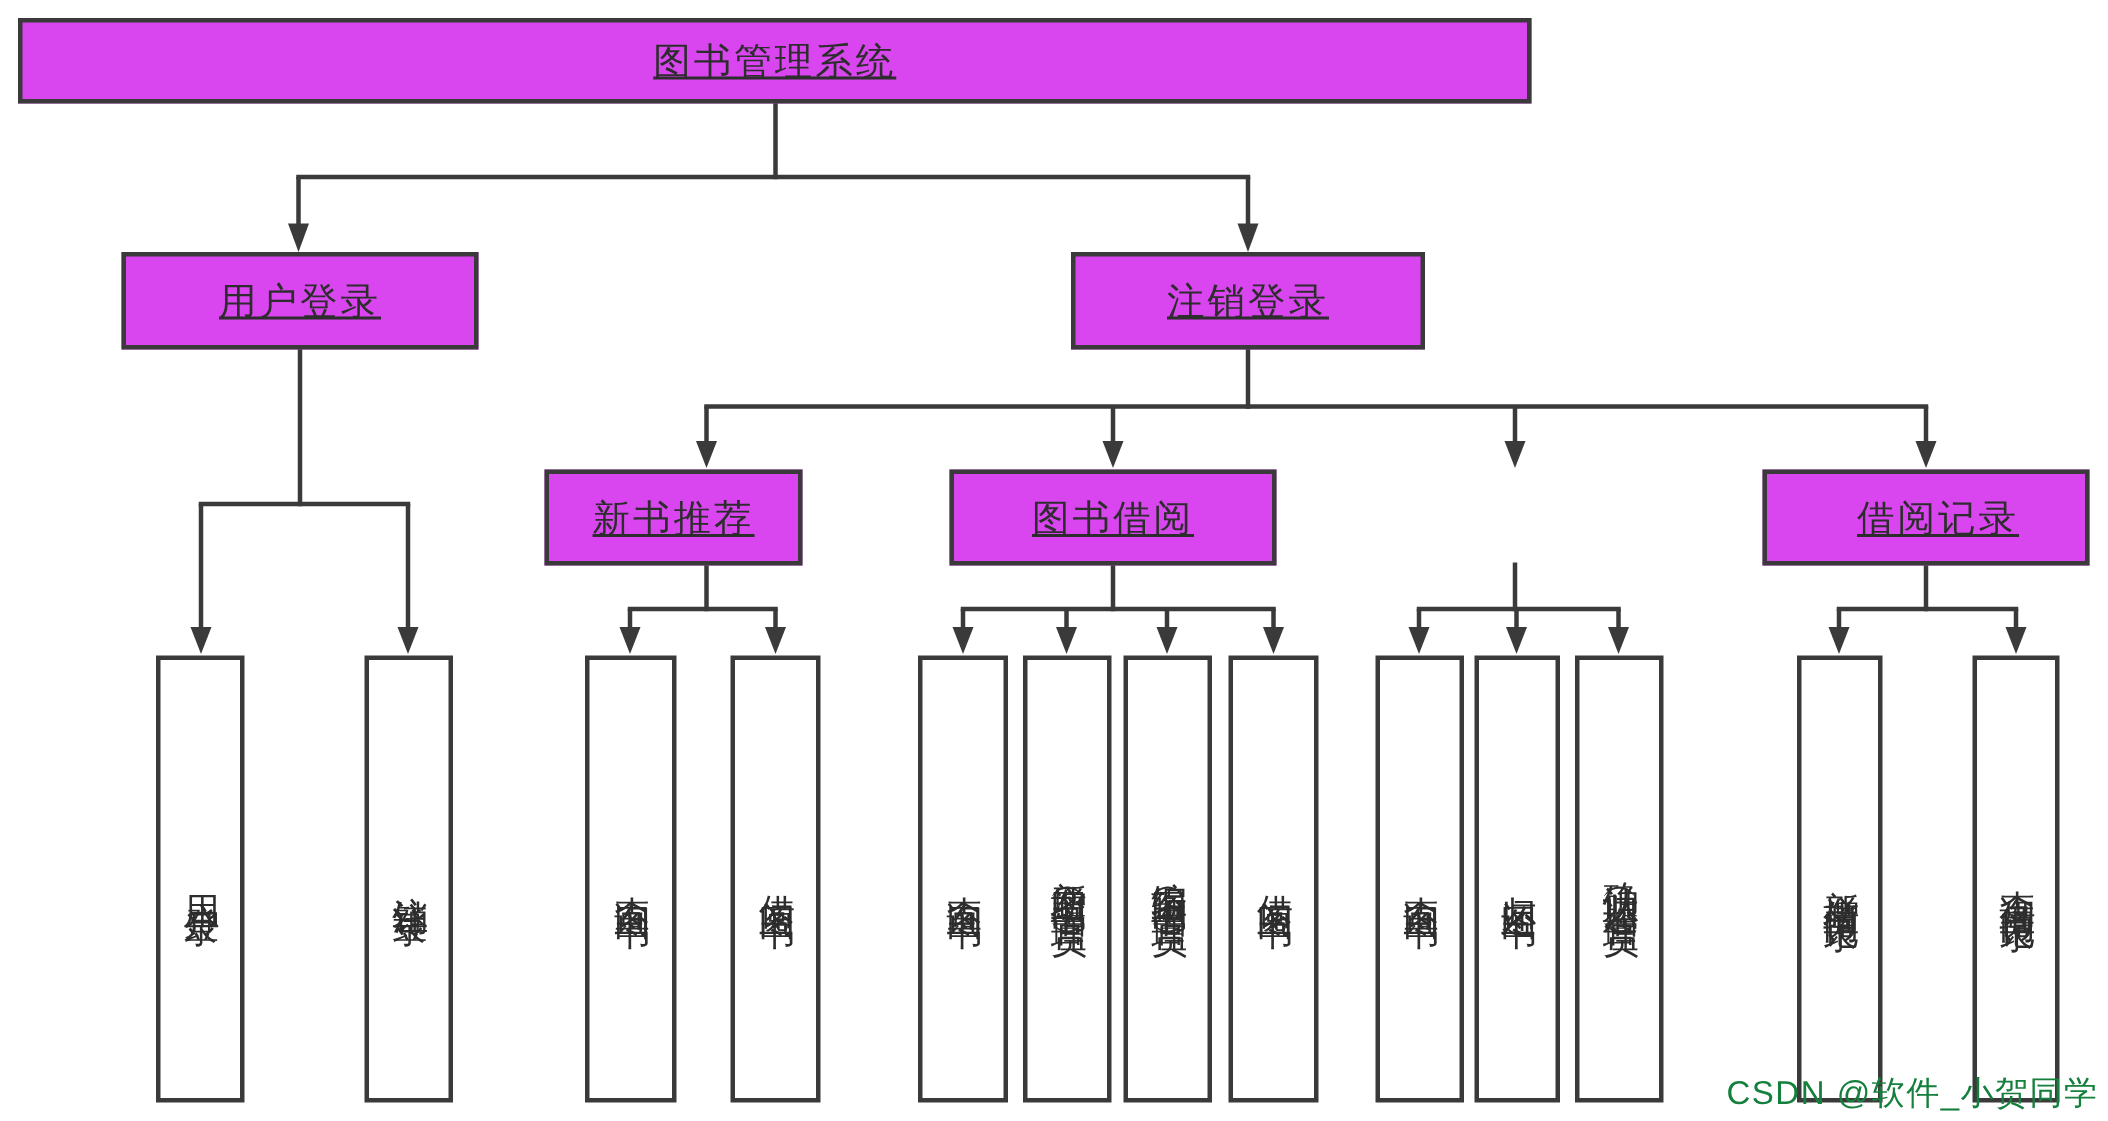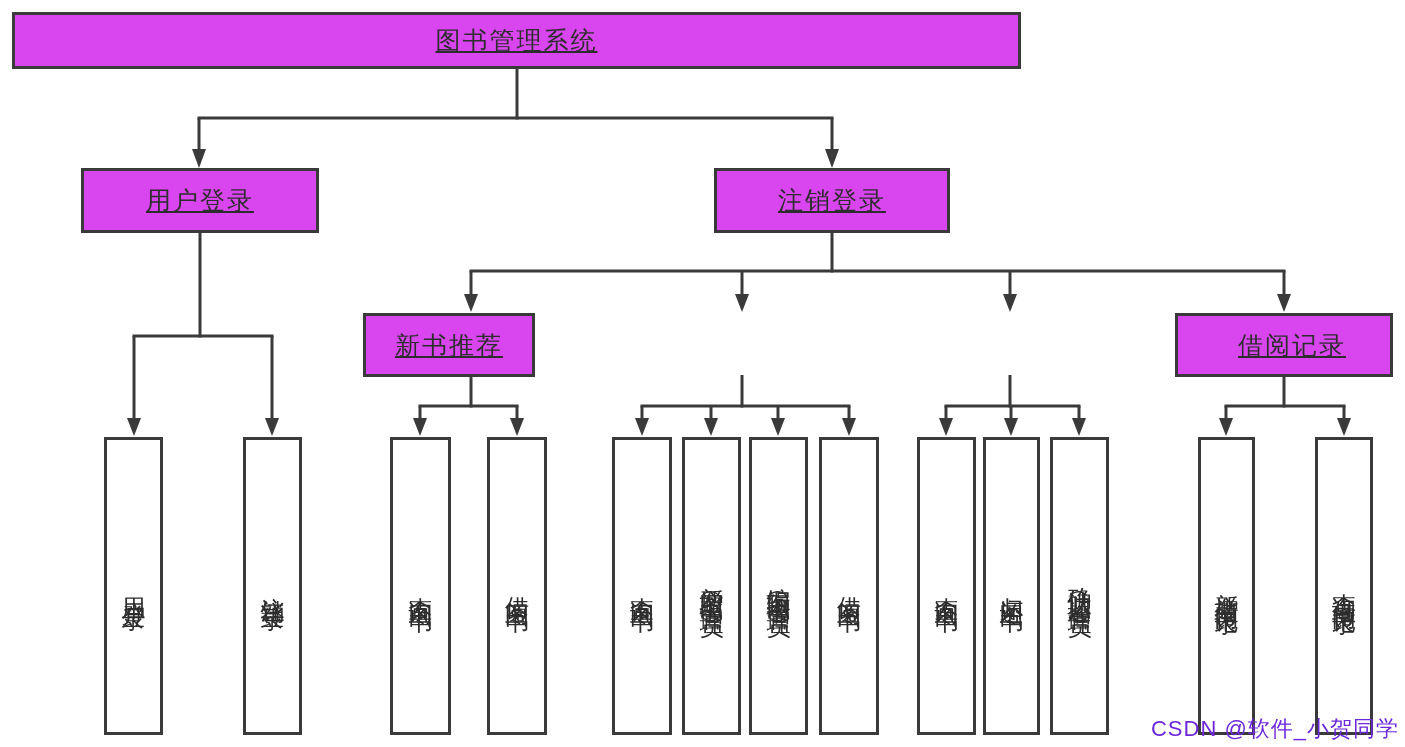--- a/index.html
+++ b/index.html
@@ -54,21 +54,21 @@
     letter-spacing: 4px;
     line-height: 1;
     max-height: 284px;
     color: #2d2d2d;
   }
   .watermark {
     position: absolute;
     right: 6px;
     bottom: 3px;
     font-size: 22px;
-    color: #6d28d9;
+    color: #15803d;
     letter-spacing: 1px;
     white-space: nowrap;
   }
 </style>
 </head>
 <body>
 
 <div class="stage">
 
   <svg class="connector-layer" width="1405" height="747" viewBox="0 0 1405 747" stroke="#3a3a3a" stroke-width="3" fill="#3a3a3a">
@@ -154,20 +154,23 @@
   <div class="node" style="left:81px; top:168px; width:238px; height:65px;">
     <span>用户登录</span>
   </div>
   <div class="node" style="left:714px; top:168px; width:236px; height:65px;">
     <span>注销登录</span>
   </div>
 
   <div class="node" style="left:363px; top:313px; width:172px; height:64px;">
     <span>新书推荐</span>
   </div>
+  <div class="node" style="left:633px; top:313px; width:218px; height:64px;">
+    <span>图书借阅</span>
+  </div>
   <div class="node" style="left:1175px; top:313px; width:218px; height:64px;padding-left:16px;">
     <span>借阅记录</span>
   </div>
 
   <div class="leaf" style="left:104px; top:437px; width:59px; height:298px;">
     <span class="vtext">用户登录</span>
   </div>
   <div class="leaf" style="left:243px; top:437px; width:59px; height:298px;">
     <span class="vtext">注销登录</span>
   </div>

